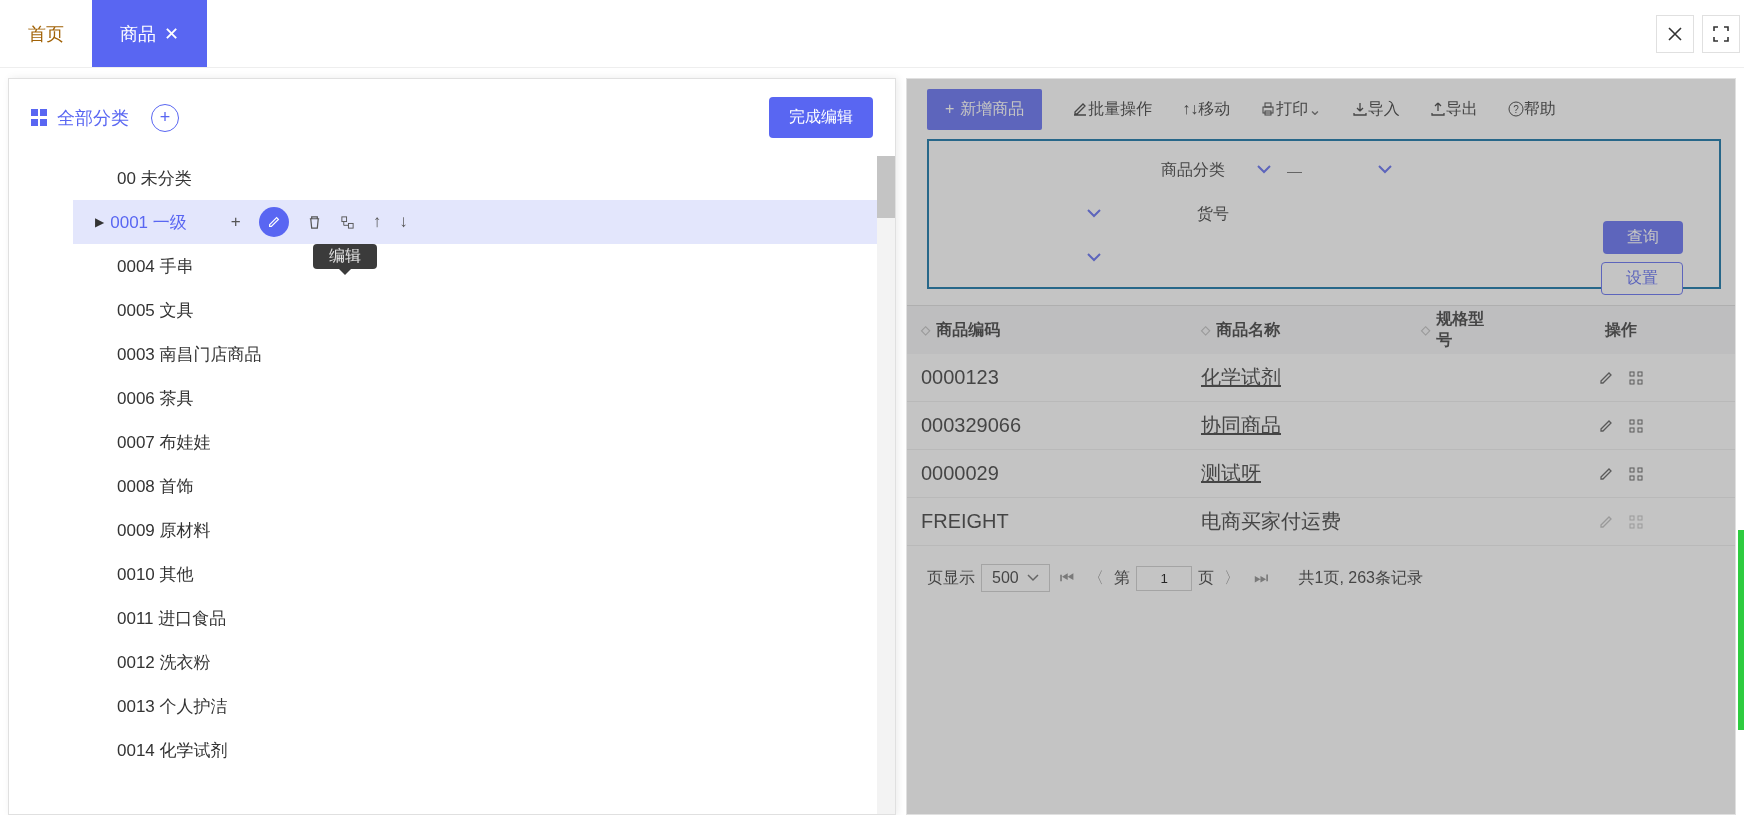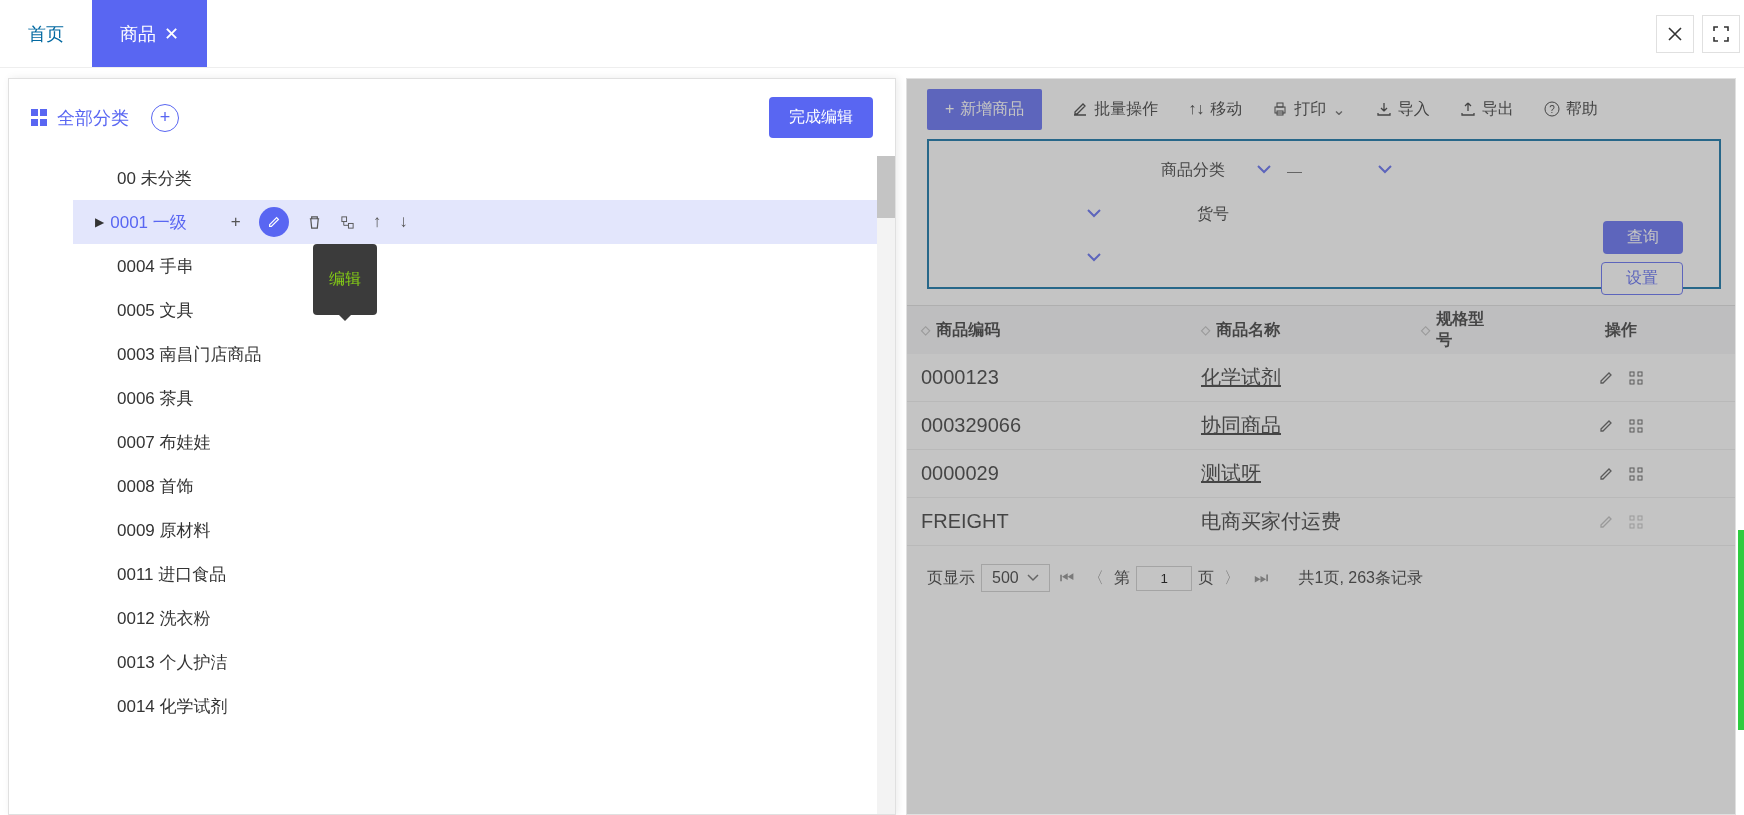--- a/index.html
+++ b/index.html
@@ -1,35 +1,35 @@
 <!DOCTYPE html>
 <html><head>
 <meta charset="utf-8">
 <style>
 * { margin: 0; padding: 0; box-sizing: border-box; }
 body { font-family: -apple-system, "Microsoft YaHei", "PingFang SC", sans-serif; font-size: 15px; color: #333; background: #fff; overflow: hidden; }
 .app { width: 1744px; height: 815px; position: relative; display: flex; flex-direction: column; }
 
 
 .tabbar { height: 68px; display: flex; align-items: stretch; border-bottom: 1px solid #eee; }
-.tab { display: flex; align-items: center; padding: 0 28px; font-size: 18px; color: #0369a1; cursor: pointer; }
+.tab { display: flex; align-items: center; padding: 0 28px; font-size: 18px; color: #a16207; cursor: pointer; }
 .tab.active { background: #5966f2; color: #fff; }
 .tab .close { margin-left: 8px; font-size: 18px; }
 .tab-right { margin-left: auto; display: flex; align-items: center; }
 .tbtn { width: 38px; height: 38px; margin: 0 4px; display: flex; align-items: center; justify-content: center; border: 1px solid #e0e0e0; cursor: pointer; }
 
 
 .content { flex: 1; position: relative; display: flex; padding: 10px 8px 0 8px; gap: 10px; overflow: hidden; }
 
 
 .right-panel { flex: 1; position: relative; border: 1px solid #e0e0e0; background: #fff; overflow: hidden; }
 .right-panel .dim { position: absolute; inset: 0; background: rgba(100,100,100,0.38); z-index: 5; }
 .toolbar { height: 60px; display: flex; align-items: center; padding: 0 20px; gap: 30px; }
 .btn-primary { background: #5966f2; color: #fff; border: none; padding: 10px 18px; font-size: 16px; cursor: pointer; border-radius: 2px; display: flex; align-items: center; gap: 6px; }
-.tool-item { display: flex; align-items: center; gap: 6px; font-size: 16px; color: #333; cursor: pointer; }
+.tool-item { display: flex; align-items: center; font-size: 16px; color: #333; cursor: pointer; }
 .tool-icon { font-size: 16px; }
 
 .filter-box { margin: 0 14px 16px 20px; border: 2px solid #0369a1; padding: 16px 12px; }
 .filter-row { display: flex; align-items: center; margin-bottom: 18px; }
 .filter-label { font-size: 16px; color: #333; margin-right: 20px; min-width: 70px; }
 .dd { width: 26px; height: 26px; display: inline-flex; align-items: center; justify-content: center; color: #5966f2; }
 .dash { color: #666; margin: 0 10px; }
 .btn-query { background: #5966f2; color: #fff; border: none; padding: 6px 24px; font-size: 16px; border-radius: 4px; margin-bottom: 8px; }
 .btn-set { background: #fff; color: #5966f2; border: 1px solid #5966f2; padding: 5px 24px; font-size: 16px; border-radius: 4px; }
 .filter-actions { display: flex; flex-direction: column; align-items: flex-end; position: absolute; right: 36px; top: 80px; }
@@ -63,21 +63,21 @@
 
 .tree { flex: 1; overflow-y: auto; padding-left: 64px; position: relative; }
 .tree-scroll { position: absolute; right: 0; top: 0; width: 18px; height: 100%; background: #f3f3f3; }
 .tree-thumb { width: 100%; background: #c4c4c4; height: 62px; }
 .tree-item { height: 44px; display: flex; align-items: center; font-size: 17px; color: #333; padding-left: 44px; cursor: pointer; }
 .tree-item.sel { background: #e3e6fc; color: #5966f2; padding-left: 22px; }
 .tree-item.sel .expand { color: #333; margin-right: 6px; font-size: 12px; }
 .tree-item .actions { margin-left: 44px; display: flex; gap: 18px; align-items: center; color: #555; }
 .act-edit { width: 30px; height: 30px; border-radius: 50%; background: #5966f2; color: #fff; display: flex; align-items: center; justify-content: center; font-size: 15px; }
 
-.tooltip { position: absolute; top: 165px; left: 304px; background: #3b3b3b; color: #84cc16; padding: 25px 16px; border-radius: 4px; font-size: 16px; z-index: 20; }
+.tooltip { position: absolute; top: 165px; left: 304px; background: #3b3b3b; color: #e5e5e5; padding: 2px 16px; border-radius: 4px; font-size: 16px; z-index: 20; }
 .tooltip::after { content: ""; position: absolute; bottom: -6px; left: 50%; margin-left: -6px; border: 6px solid transparent; border-top-color: #3b3b3b; border-bottom: none; }
 
 .green-bar { position: absolute; right: 0; top: 530px; width: 6px; height: 200px; background: #2ecc40; }
 
 svg { display: block; }
 </style>
 </head>
 <body>
 
 <div class="app">
@@ -169,20 +169,23 @@
             <div class="tree-item">
               <span>0007 布娃娃</span>
             </div>
             <div class="tree-item">
               <span>0008 首饰</span>
             </div>
             <div class="tree-item">
               <span>0009 原材料</span>
             </div>
             <div class="tree-item">
+              <span>0010 其他</span>
+            </div>
+            <div class="tree-item">
               <span>0011 进口食品</span>
             </div>
             <div class="tree-item">
               <span>0012 洗衣粉</span>
             </div>
             <div class="tree-item">
               <span>0013 个人护洁</span>
             </div>
             <div class="tree-item">
               <span>0014 化学试剂</span>

